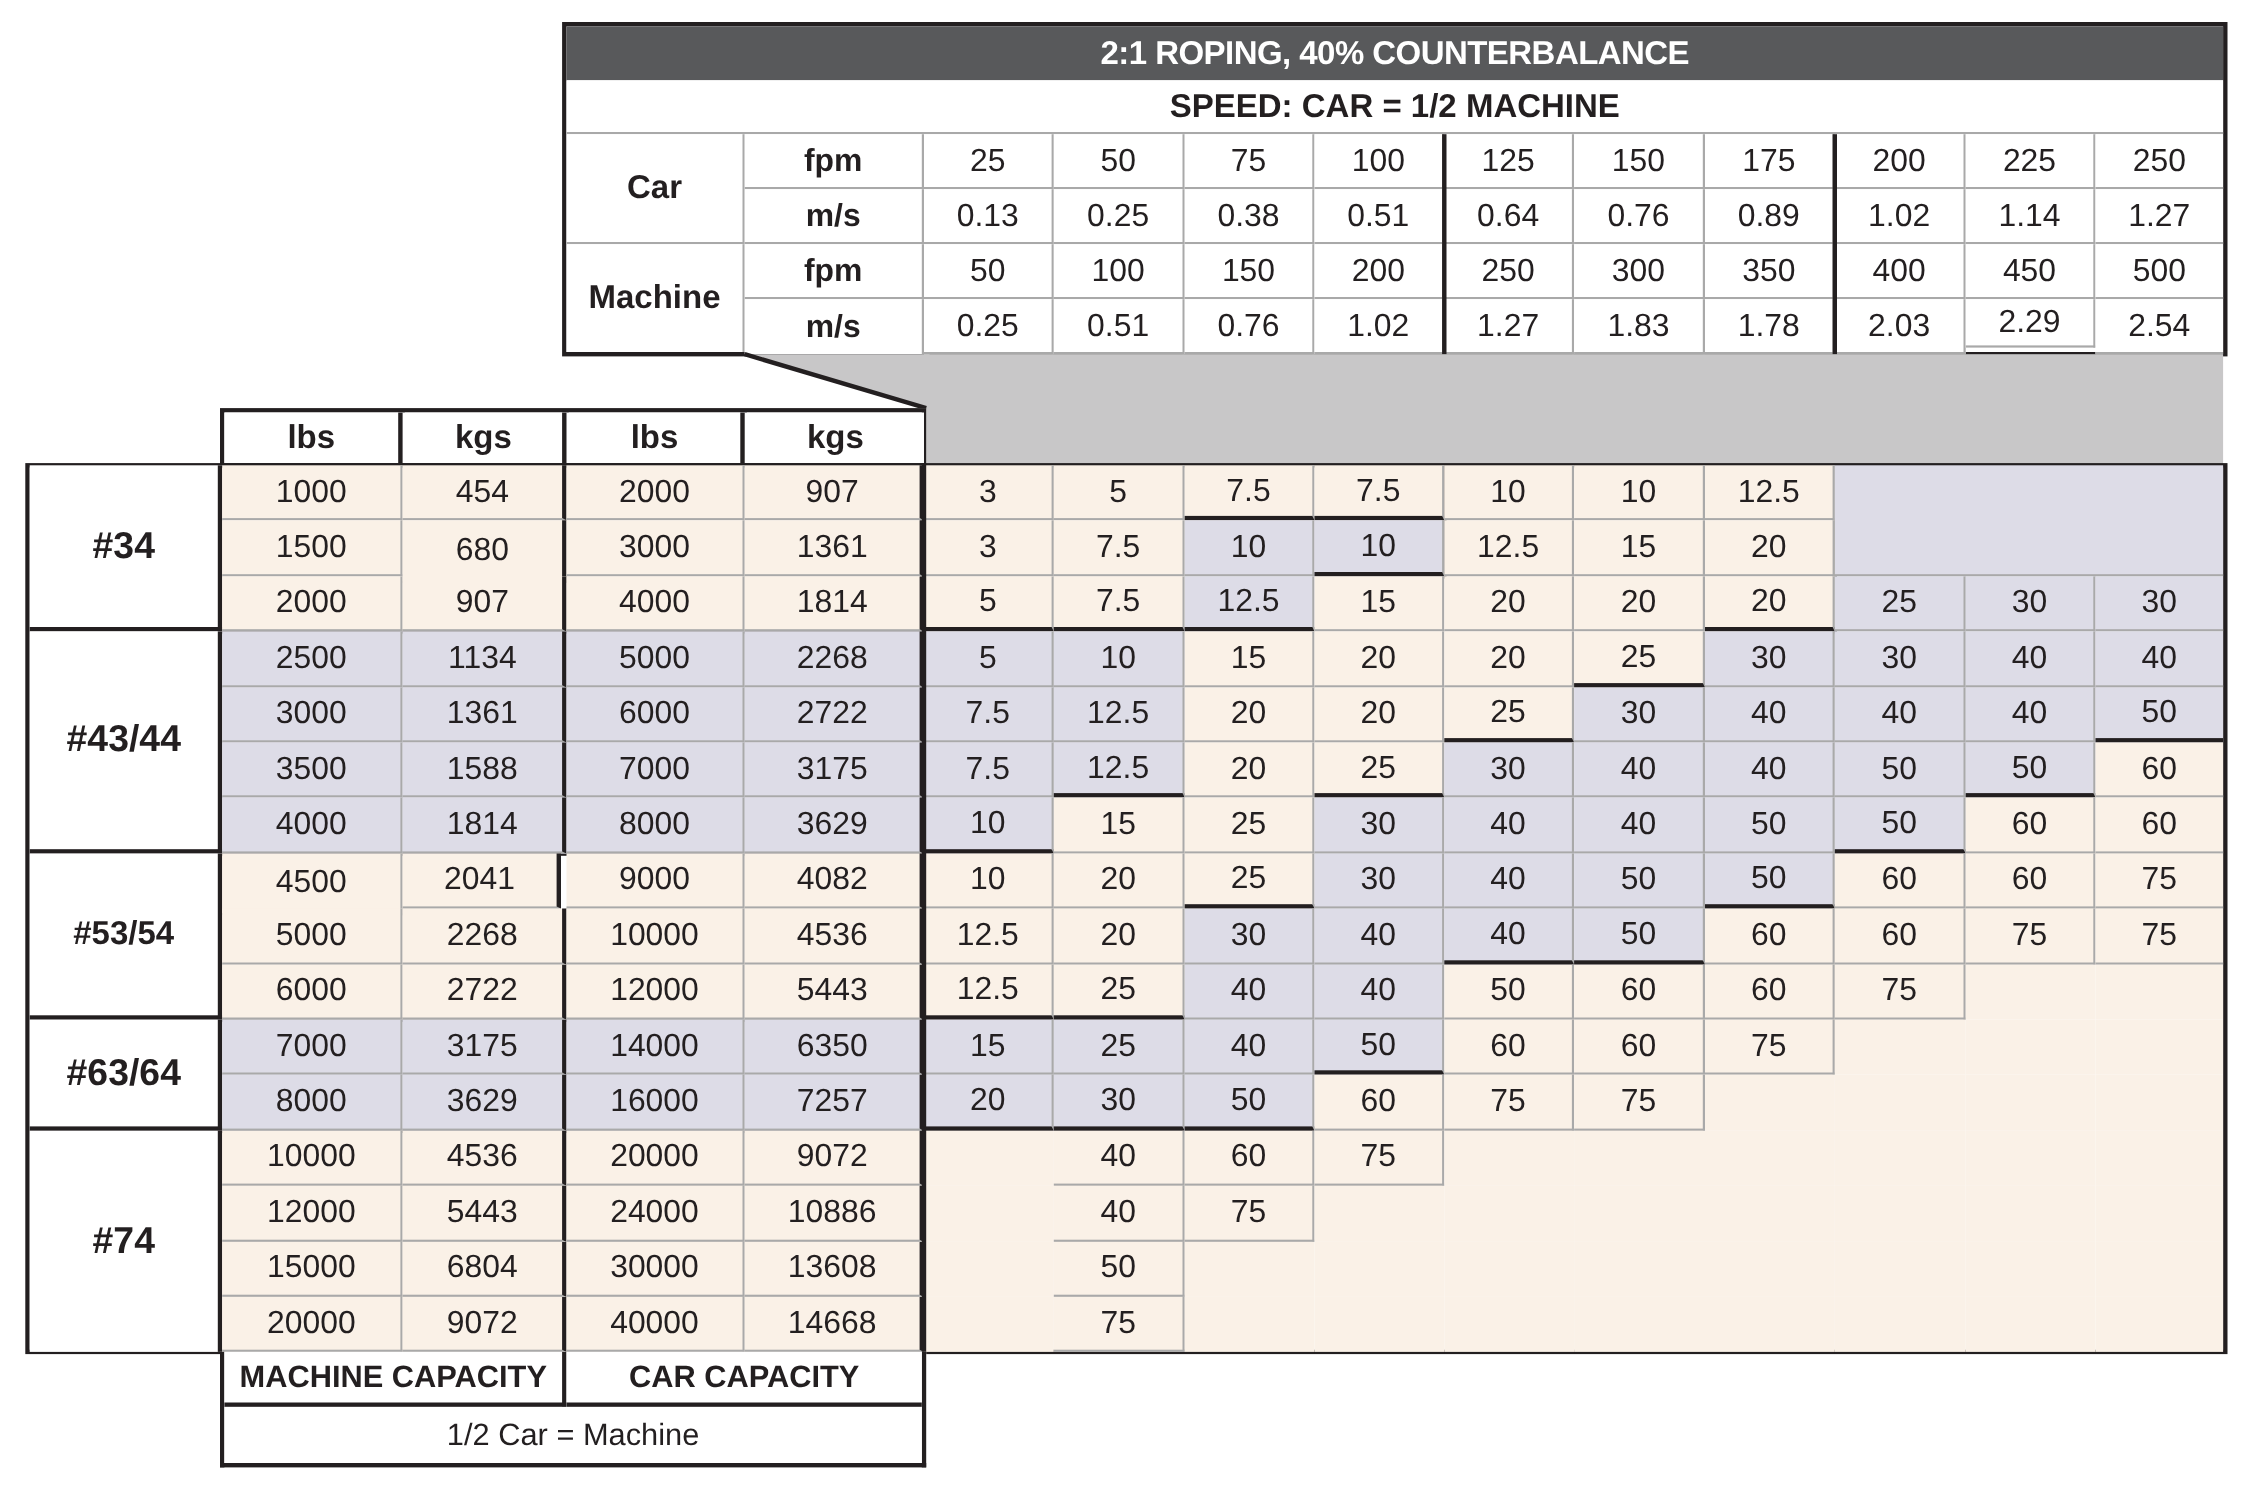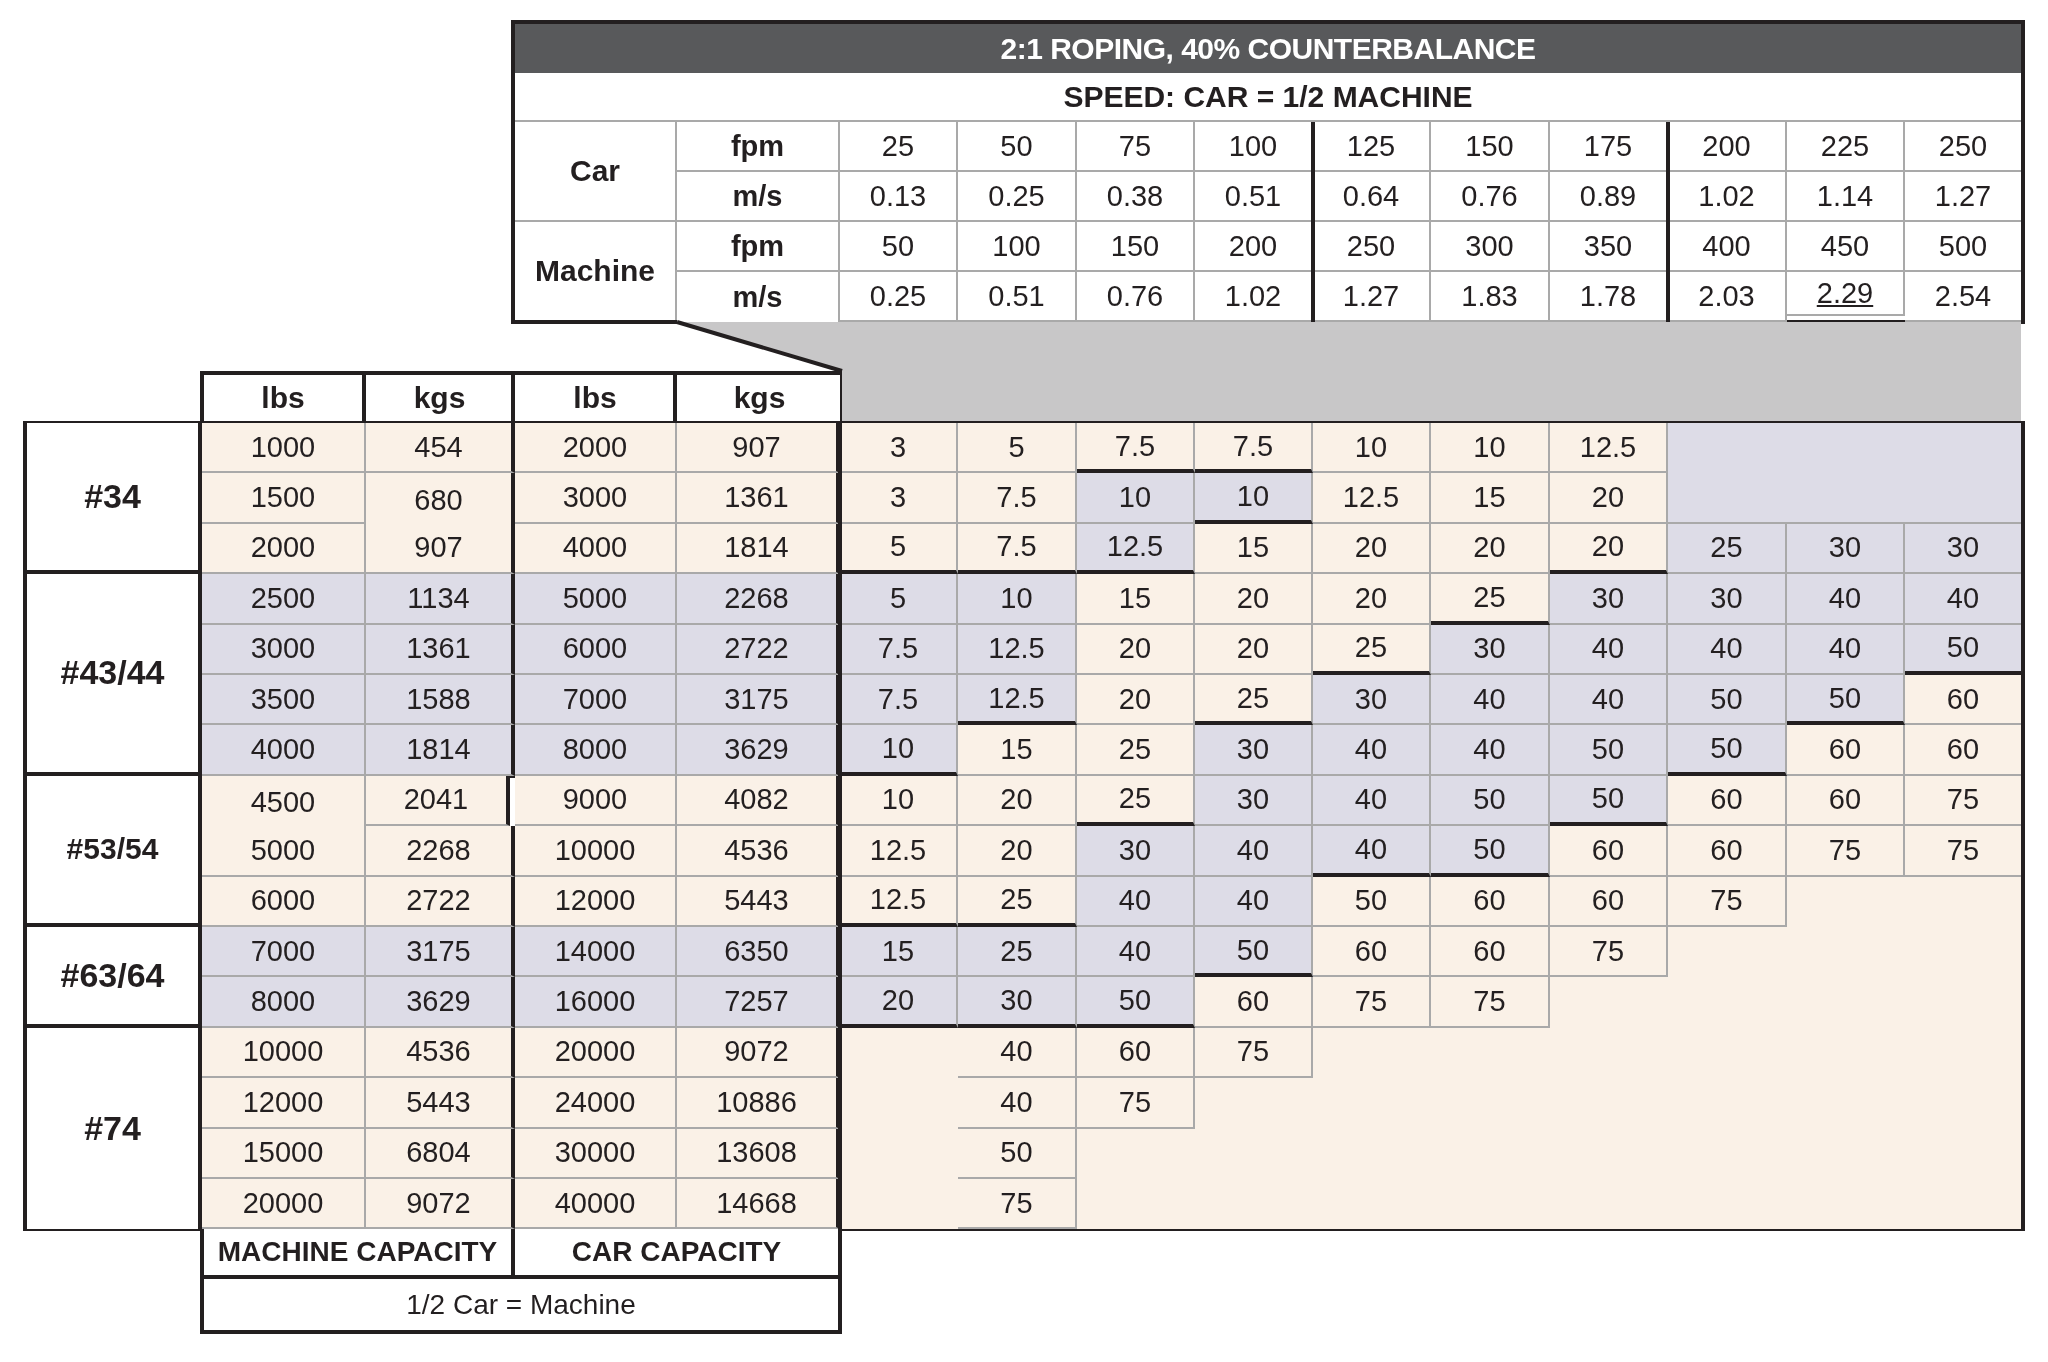--- a/index.html
+++ b/index.html
@@ -68,21 +68,21 @@
       <div class="cell white" style="left: 1905px; top: 222px; width: 116px; height: 50px; border-right: none;">500</div>
       <div class="cell bold white" style="left: 677px; top: 272px; width: 163px; height: 50px; border-bottom: none;">m/s</div>
       <div class="cell white" style="left: 840px; top: 272px; width: 118px; height: 50px;">0.25</div>
       <div class="cell white" style="left: 958px; top: 272px; width: 119px; height: 50px;">0.51</div>
       <div class="cell white" style="left: 1077px; top: 272px; width: 118px; height: 50px;">0.76</div>
       <div class="cell white" style="left: 1195px; top: 272px; width: 118px; height: 50px;">1.02</div>
       <div class="cell white" style="left: 1313px; top: 272px; width: 118px; height: 50px;">1.27</div>
       <div class="cell white" style="left: 1431px; top: 272px; width: 119px; height: 50px;">1.83</div>
       <div class="cell white" style="left: 1550px; top: 272px; width: 118px; height: 50px;">1.78</div>
       <div class="cell white" style="left: 1668px; top: 272px; width: 119px; height: 50px;">2.03</div>
-      <div class="cell white" style="left: 1787px; top: 272px; width: 118px; height: 44px; text-decoration: underline;">2.29</div>
+      <div class="cell white" style="left: 1787px; top: 272px; width: 118px; height: 44px;">2.29</div>
       <div class="cell white" style="left: 1905px; top: 272px; width: 116px; height: 50px; border-right: none;">2.54</div>
       <div class="vline" style="left: 1311px; top: 122px; height: 403.8px;"></div>
       <div class="vline" style="left: 1666px; top: 122px; height: 454.2px;"></div>
     </div>
 
   <div class="abs gray-band" style="left:840px; top:322px; width:1181px; height:101px;"></div>
   <svg class="abs" style="left:670px; top:318px;" width="180" height="110">
     <polygon points="7,4 170,53 170,110 175,110 175,4" fill="#c8c7c8"></polygon>
     <line x1="7" y1="4" x2="172" y2="53" stroke="#231f20" stroke-width="4"></line>
   </svg>

